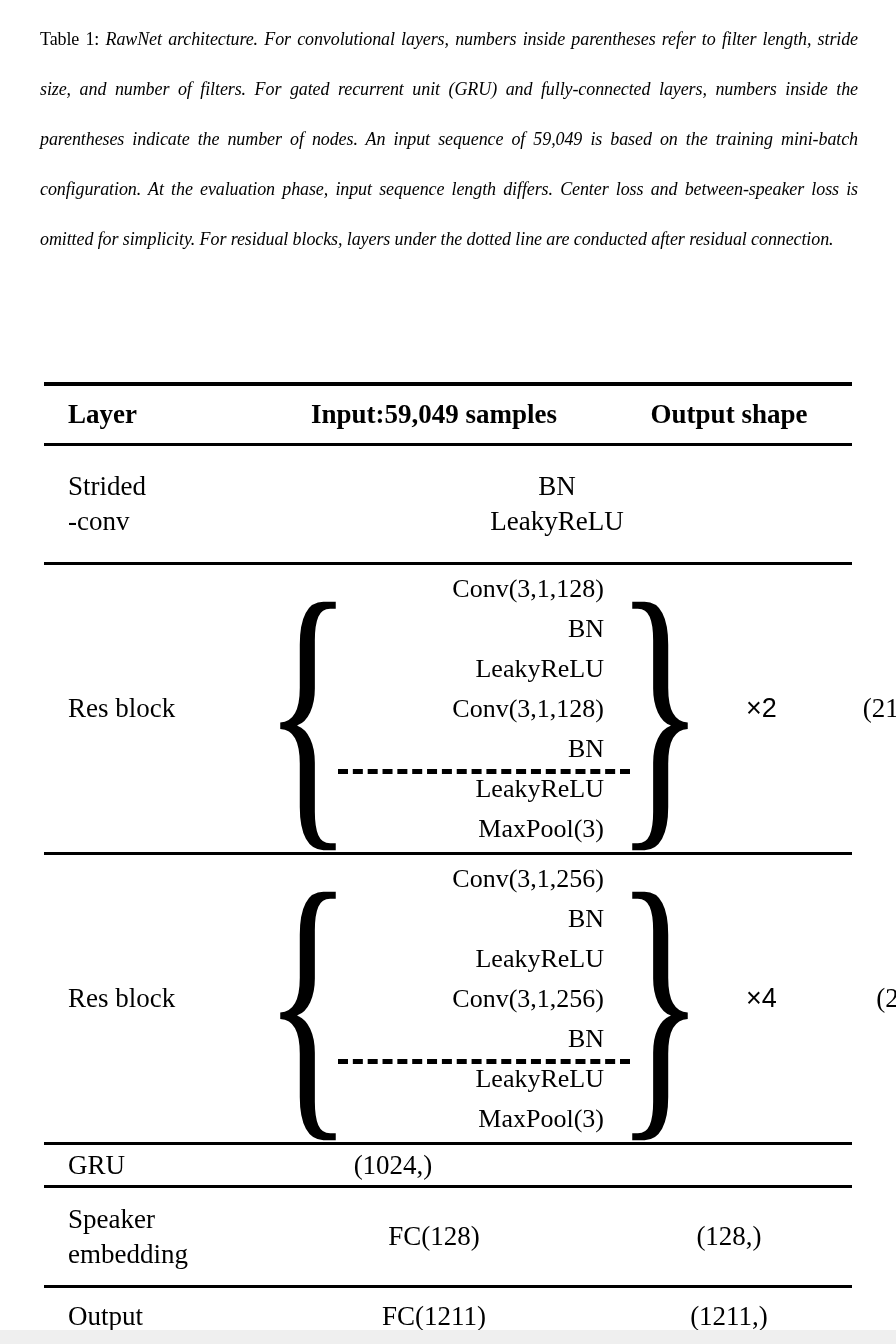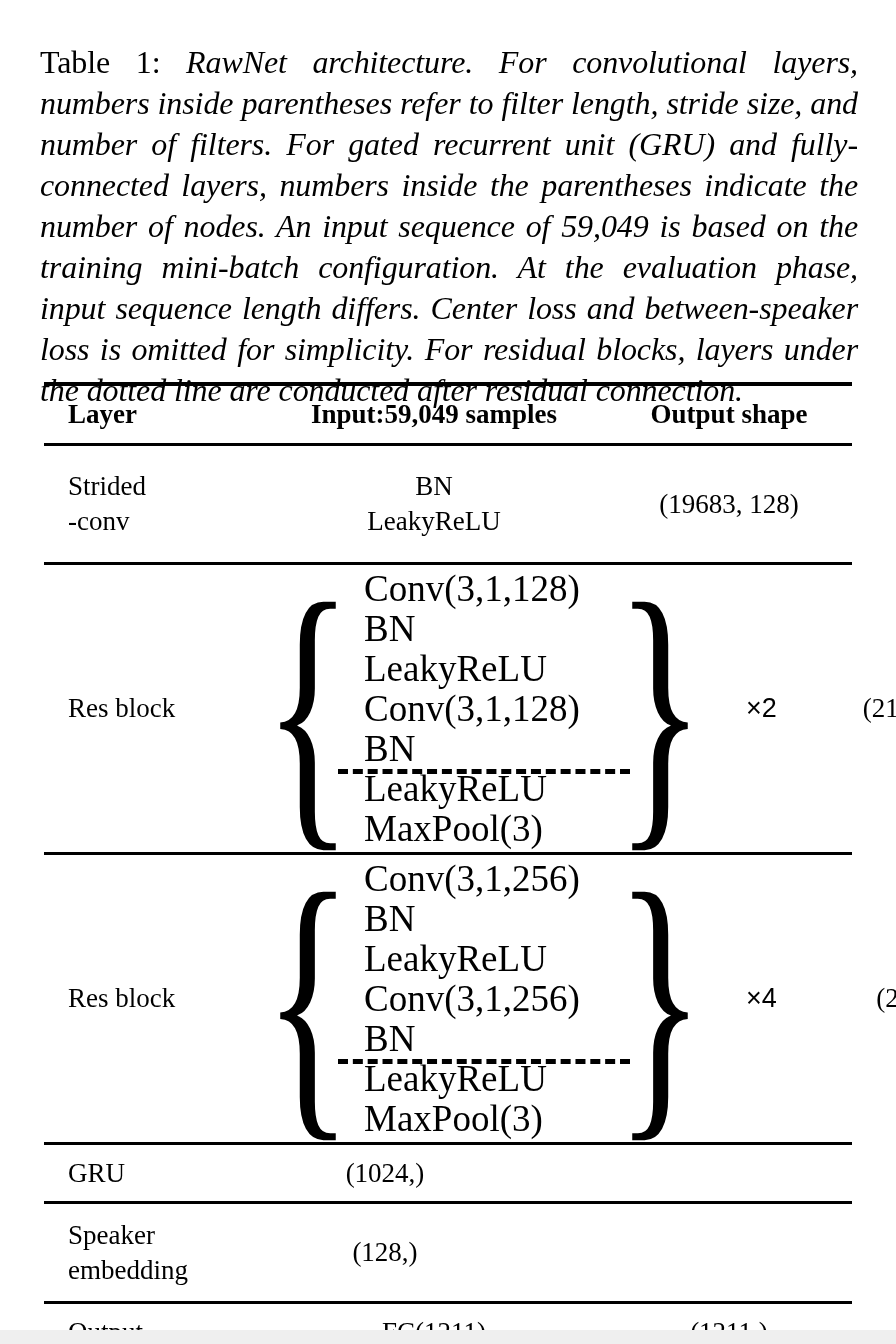--- a/index.html
+++ b/index.html
@@ -16,26 +16,25 @@
     color: #000000;
   }
 
   
   .caption {
     position: absolute;
     left: 40px;
     top: 14px;
     width: 818px;
     font-style: italic;
-    font-size: 32px;
-    line-height: 41px;
+    font-size: 18px;
+    line-height: 50px;
     text-align: justify;
     text-justify: inter-word;
     letter-spacing: -0.1px;
-    margin-top: 28px;
   }
   .caption .lbl {
     font-style: normal;
   }
 
   
   .table-wrap {
     position: absolute;
     left: 44px;
     top: 382px;
@@ -115,24 +114,24 @@
     transform: scaleX(0.62);
     font-family: "Liberation Serif", "DejaVu Serif", serif;
   }
   .brace-l { margin-right: -16px; }
   .brace-r { margin-left: -16px; }
 
   .res-list {
     position: relative;
     display: flex;
     flex-direction: column;
-    align-items: flex-start;
+    align-items: flex-end;
     justify-content: center;
     line-height: 40px;
-    font-size: 37px;
+    font-size: 26px;
     width: 240px;
   }
   .dashline {
     position: absolute;
     left: -26px;
     right: -26px;
     height: 0;
     border-top: 5px dashed #000;
   }
   .multiplier {
@@ -144,21 +143,21 @@
   .res-mid-inner {
     display: flex;
     align-items: center;
     justify-content: center;
     position: relative;
     left: -26px;
   }
 
   
   .row-strided { height: 116px; }
-  .row-gru { height: 56px; }
+  .row-gru { height: 40px; gap: 8px; }
   .row-spk { height: 97px; }
   .row-out { height: 57px; }
 
   .footer-strip {
     position: absolute;
     left: 0;
     top: 1330px;
     width: 896px;
     height: 14px;
     background: #efefef;
@@ -189,21 +188,20 @@
         <span>Strided</span>
         <span>-conv</span>
       </div>
     </div>
     <div class="c-mid">
       <div class="stack ml">
         <span>BN</span>
         <span>LeakyReLU</span>
       </div>
     </div>
-    <div class="c-out">(19683, 128)</div>
   </div>
 
   <div class="rule thin"></div>
 
   <div class="trow resrow body-fs">
     <div class="c-layer">Res block</div>
     <div class="c-mid">
       <div class="res-mid-inner">
         <span class="brace brace-l">{</span>
         <div class="res-list">
@@ -256,20 +254,21 @@
 
   <div class="rule thin"></div>
 
   <div class="trow row-spk body-fs">
     <div class="c-layer">
       <div class="stack-left ml">
         <span>Speaker</span>
         <span>embedding</span>
       </div>
     </div>
+    <div class="c-mid">FC(128)</div>
     <div class="c-out">(128,)</div>
   </div>
 
   <div class="rule thin"></div>
 
   <div class="trow row-out body-fs">
     <div class="c-layer">Output</div>
     <div class="c-mid">FC(1211)</div>
     <div class="c-out">(1211,)</div>
   </div>

